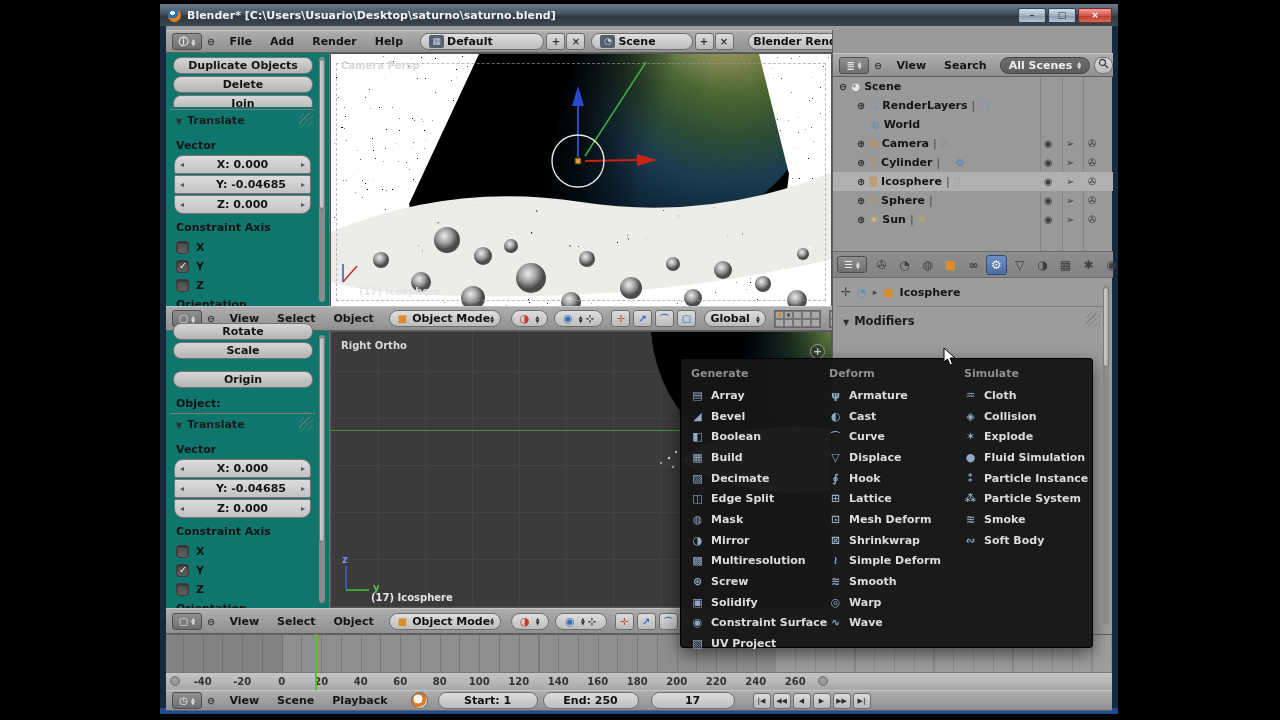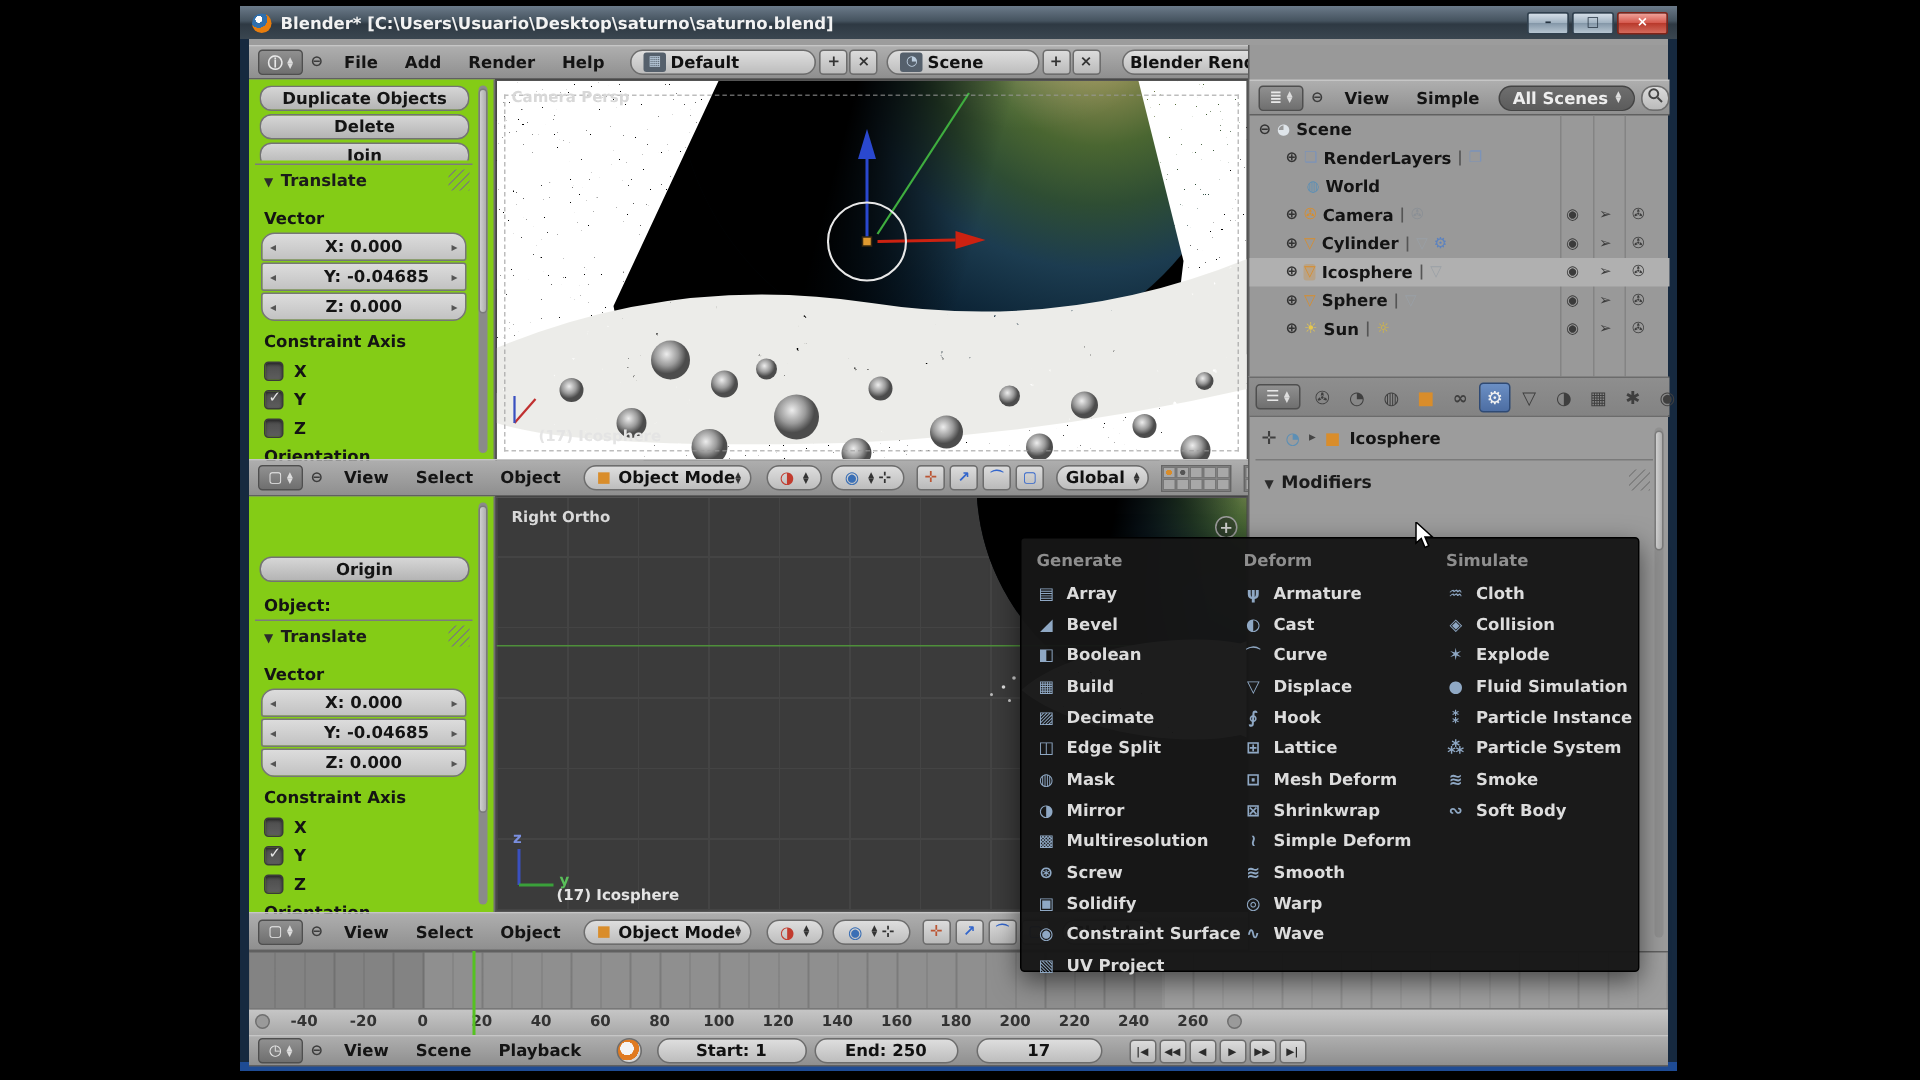--- a/index.html
+++ b/index.html
@@ -35,21 +35,21 @@
   .pill { background:linear-gradient(#dedede,#bdbdbd); border:1px solid #6d6d6d; border-radius:9px;
     height:17px; display:inline-flex; align-items:center; justify-content:center;
     font-size:11px; color:#111; padding:0 8px; white-space:nowrap; }
   .pill .updn.dk { margin-left:6px; }
   .sqbtn { width:19px; height:17px; border:1px solid #6d6d6d; border-radius:3px; color:#333;
     background:linear-gradient(#dcdcdc,#bababa); font-size:10px; line-height:15px; text-align:center; flex:none; }
   .icobox { width:15px; height:13px; background:#55606c; border-radius:2px; color:#bcd;
     font-size:9px; line-height:13px; text-align:center; margin-right:3px; flex:none; }
 
   
-  .shelf { position:absolute; background:#84cc16; border-right:1px solid #707070; font-size:11px; color:#141414; }
+  .shelf { position:absolute; background:#0f766e; border-right:1px solid #707070; font-size:11px; color:#141414; }
   .tsb { display:block; height:17px; margin:0 0 2px 0; border:1px solid #737373; border-radius:8px;
     background:linear-gradient(#d6d6d6,#b4b4b4); font-size:11px; color:#141414;
     text-align:center; line-height:15px; overflow:hidden; white-space:nowrap; }
   .ptitle { font-size:11px; color:#1b1b1b; }
   .ptitle::before { content:"▼"; font-size:8px; margin-right:5px; color:#2c2c2c; }
   .grip { position:absolute; width:14px; height:14px;
     background:repeating-linear-gradient(135deg, transparent 0 3px, #7a7a7a 3px 4px); opacity:.8; }
   .numf { height:19px; border:1px solid #767676; background:linear-gradient(#dcdcdc,#c2c2c2);
     font-size:11px; color:#141414; display:flex; align-items:center; justify-content:center; position:relative; }
   .numf::before { content:"◂"; position:absolute; left:5px; color:#555; font-size:8px; }
@@ -326,20 +326,24 @@
         <i style="border:.5px solid #777;"></i>
             <i style="border:.5px solid #777;"></i>
             <i style="border:.5px solid #777;"></i>
             <i style="border:.5px solid #777;"></i>
             <i style="border:.5px solid #777;"></i>
       </span>
     </span>
   </div>
 
   <div class="shelf" style="left:6px;top:327px;width:164px;height:277px;">
+    <div style="position:absolute;left:7px;top:-8px;right:16px;height:46px;overflow:hidden;">
+      <span class="tsb">Rotate</span>
+      <span class="tsb">Scale</span>
+    </div>
     <span class="tsb" style="position:absolute;left:7px;top:40px;right:16px;">Origin</span>
     <div style="position:absolute;left:10px;top:66px;">Object:</div>
     <div style="position:absolute;left:4px;top:82px;right:14px;height:1px;background:#7c7c7c;"></div>
     <div class="ptitle" style="position:absolute;left:10px;top:87px;">Translate</div>
     <div class="grip" style="right:16px;top:86px;"></div>
     <div style="position:absolute;left:10px;top:112px;">Vector</div>
     <div style="position:absolute;left:8px;top:128px;right:18px;">
       <div class="numf top">X: 0.000</div>
       <div class="numf mid">Y: -0.04685</div>
       <div class="numf bot">Z: 0.000</div>
@@ -420,21 +424,21 @@
     </span>
   </div>
 
   <div class="rcol" style="left:672px;top:26px;width:280px;height:221px;">
     <div class="hdr" style="left:0;top:23px;width:280px;height:24px;">
       <span class="edico">≣<span class="updn"></span></span>
       <span class="collapse">⊖</span>
       <div class="hmenu">
 
       <span>View</span>
-            <span>Simple</span>
+            <span>Search</span>
           </div>
       <span class="pill" style="width:96px;margin-left:4px;background:linear-gradient(#6e6e6e,#5c5c5c);color:#eee;border-color:#444;">
         <span>All Scenes</span>
         <span class="updn" style="margin-left:5px;"></span>
       </span>
       <span class="sqbtn" style="margin-left:4px;border-radius:8px;">
         <svg width="11" height="11" viewBox="0 0 11 11">
               <circle cx="4.5" cy="4.5" r="3" fill="none" stroke="#444" stroke-width="1.3"></circle>
               <line x1="7" y1="7" x2="10" y2="10" stroke="#444" stroke-width="1.3"></line>
             </svg>

